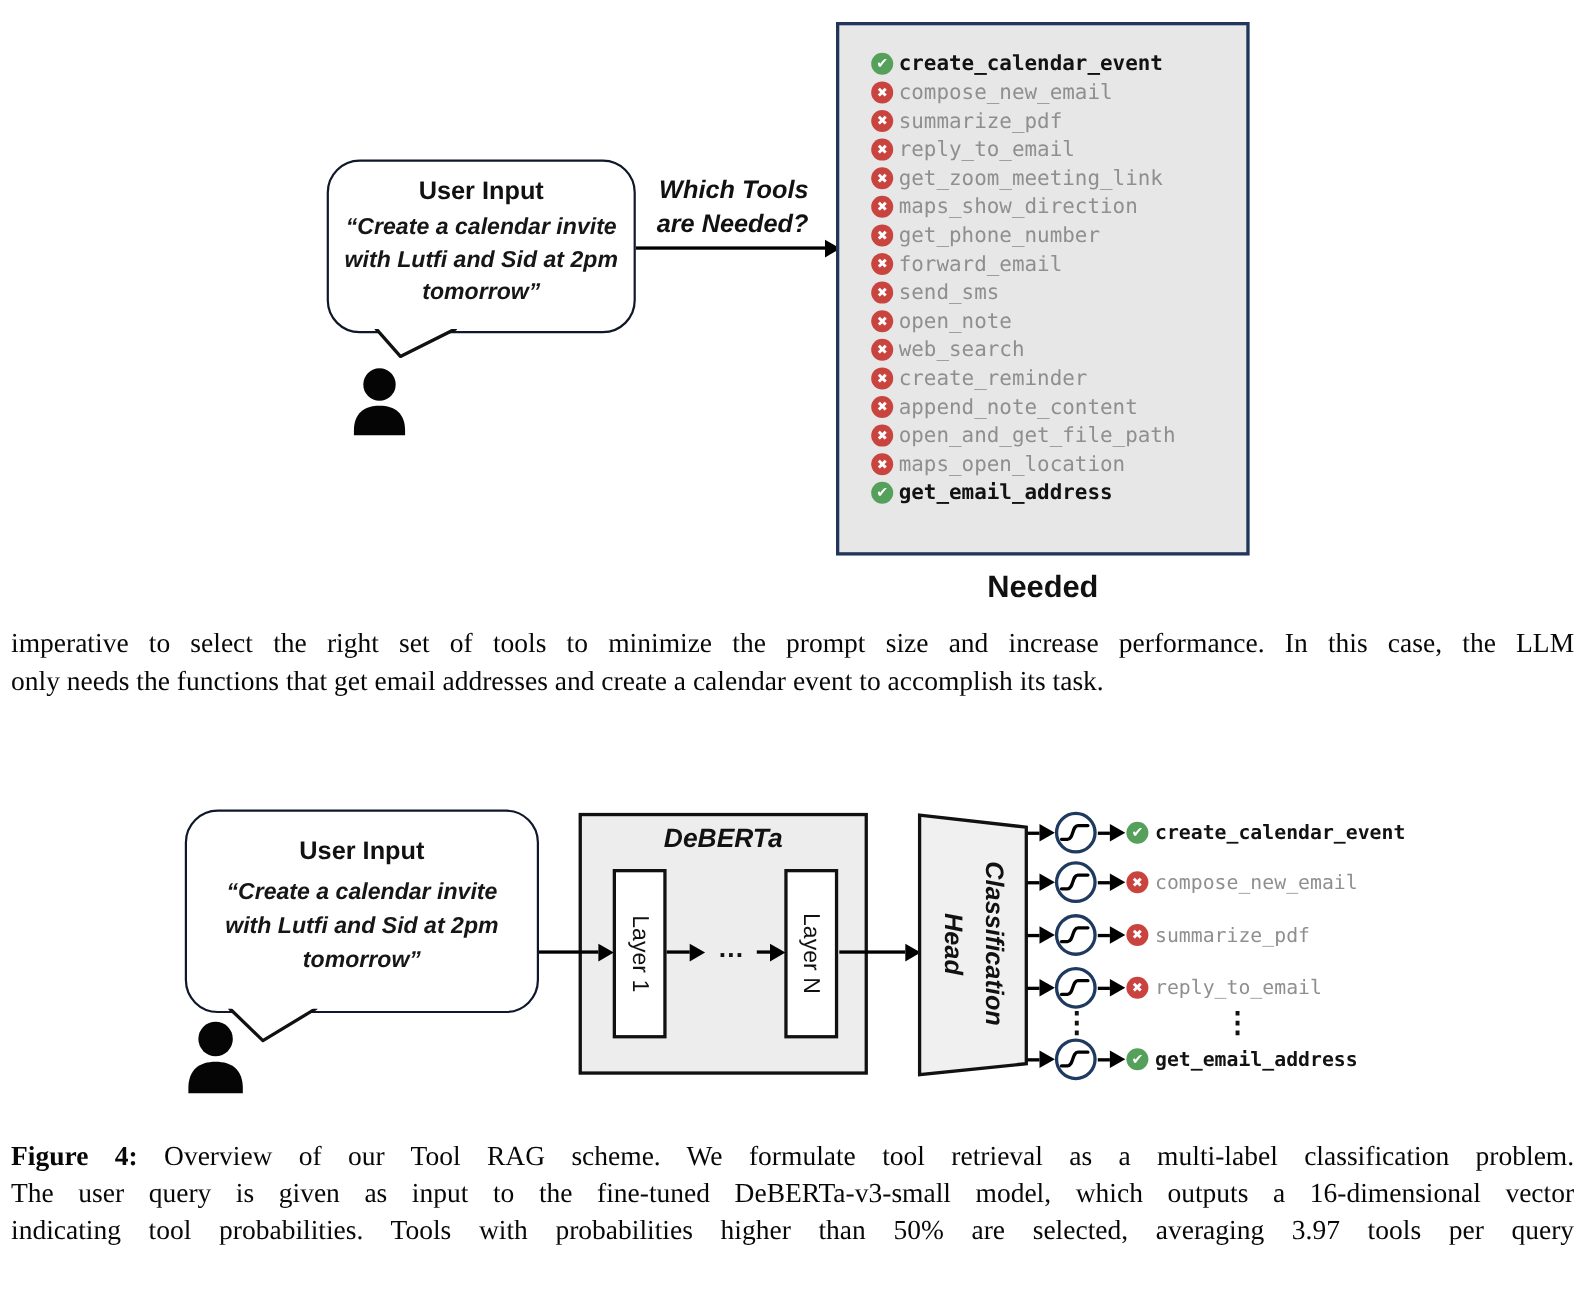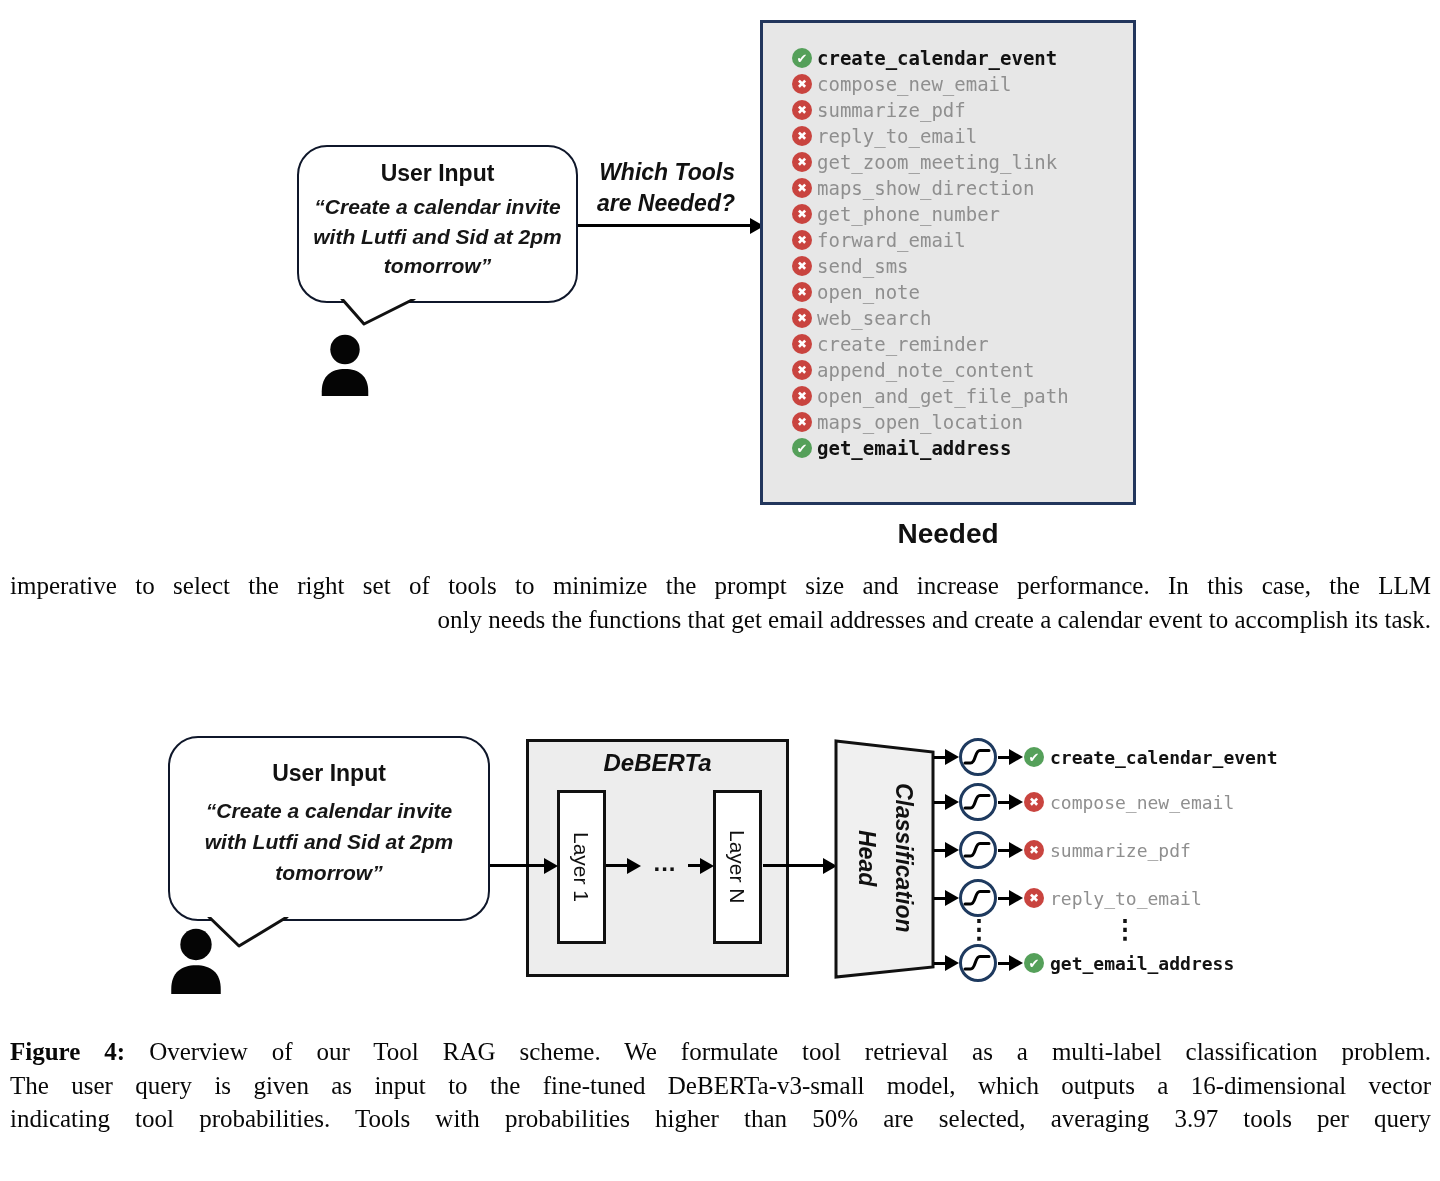--- a/index.html
+++ b/index.html
@@ -37,21 +37,21 @@
   [data-status="rejected"] .status-icon{background:#c9443f;}
   [data-status="rejected"] .status-icon::before{content:"\2716";font-size:12px;}
   .tool-name{margin-left:5px;font-family:"DejaVu Sans Mono",monospace;font-size:19px;
              color:#8f8f8f;white-space:nowrap;}
   [data-status="selected"] .tool-name{color:#121212;font-weight:700;}
   .tools-title{position:absolute;left:760px;top:518px;width:376px;text-align:center;
                font-weight:700;font-size:28px;color:#111;}
 
   
   .caption{position:absolute;}
-  .cap-line{font-family:"Liberation Serif",serif;font-size:25px;line-height:33.5px;color:#080808;text-align:right;}
+  .cap-line{font-family:"Liberation Serif",serif;font-size:25px;line-height:33.5px;color:#080808;}
   .just{text-align:justify;text-align-last:justify;}
   .cap-label{font-weight:700;}
 
   
   .deberta-box{position:absolute;left:526px;top:739px;width:263px;height:238px;
                background:#ededed;border:3px solid #111;box-sizing:border-box;}
   .deberta-title{padding-top:7px;text-align:center;font-weight:700;font-style:italic;
                  font-size:24px;color:#111;}
   .layer-box{position:absolute;width:49px;height:154px;background:#fff;border:3px solid #111;
              box-sizing:border-box;writing-mode:vertical-rl;text-align:center;

